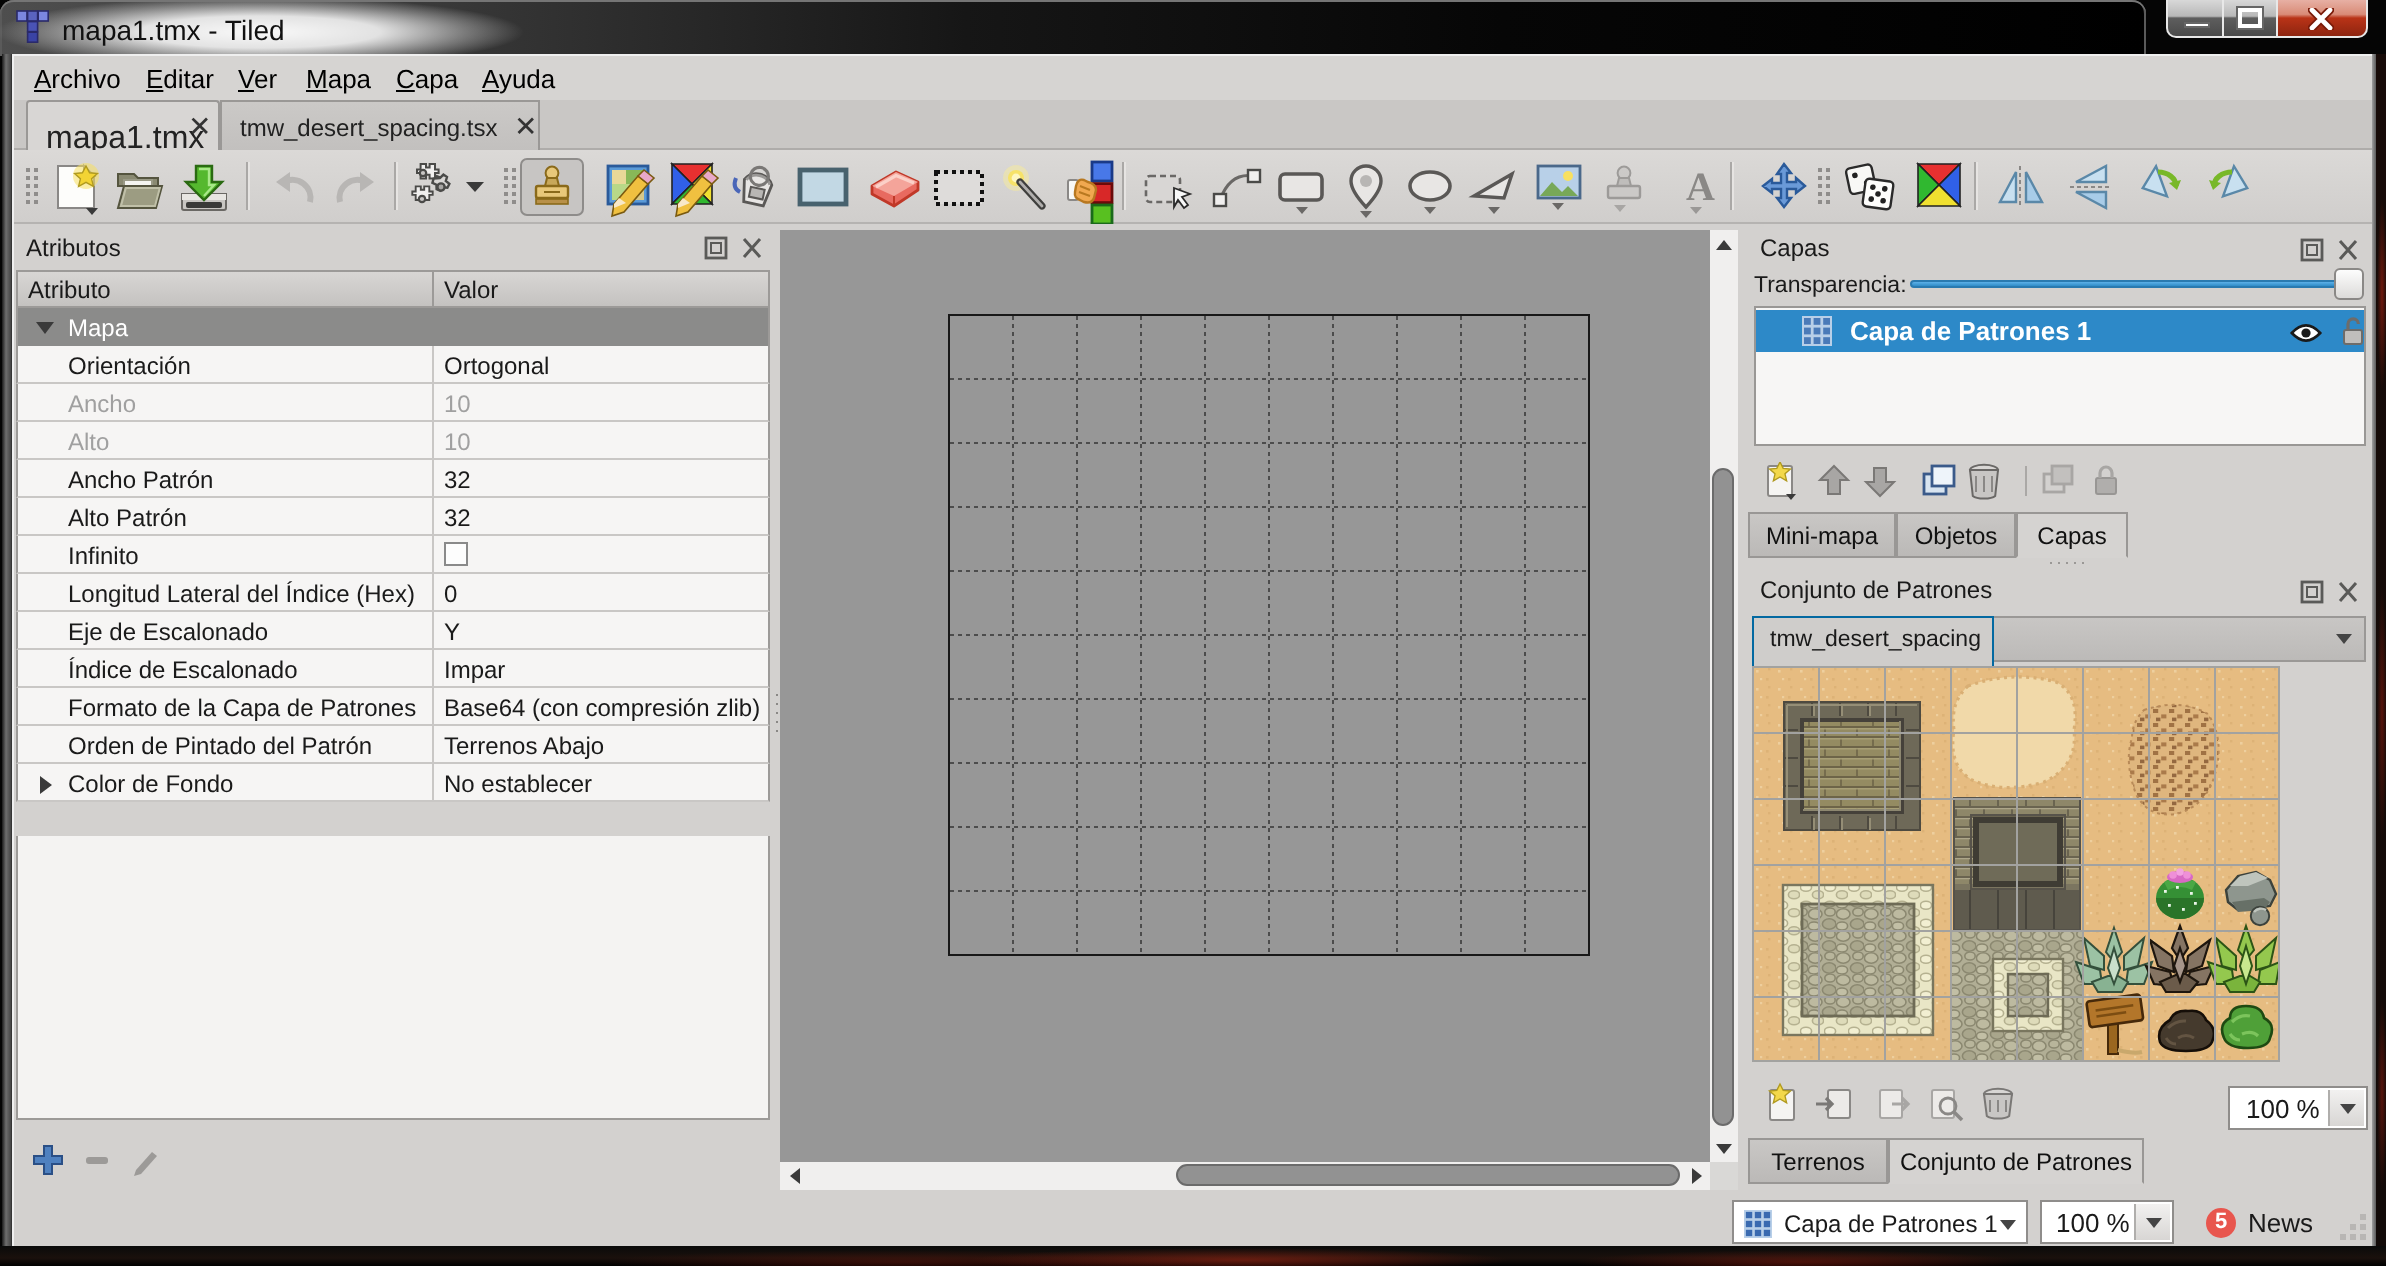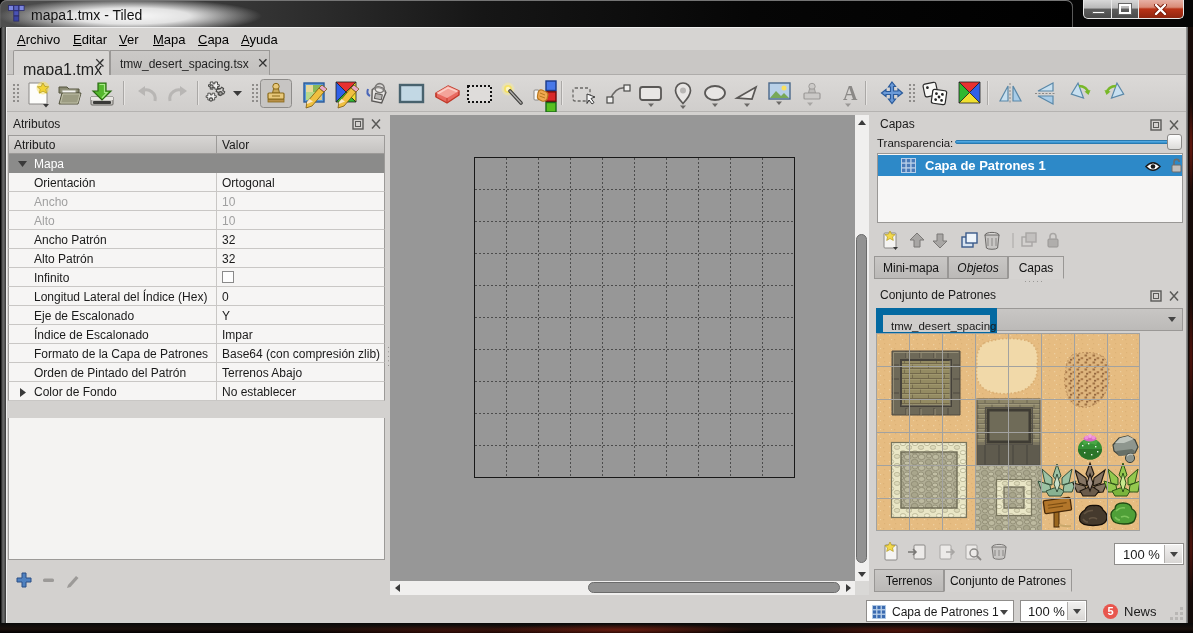--- a/index.html
+++ b/index.html
@@ -580,27 +580,27 @@
       </g>
       <rect x="132.5" y="2" width="1" height="15" fill="#aaa8a6"></rect>
       <rect x="142" y="6" width="10" height="9" fill="none" stroke="#a8a6a4" stroke-width="1.4"></rect>
       <rect x="146" y="2" width="10" height="9" fill="#c2c0be" stroke="#a8a6a4" stroke-width="1.4"></rect>
       <rect x="168" y="8" width="10" height="8" rx="1" fill="#b0aeac" stroke="#989694"></rect>
       <path d="M170 8 V5.5 a3 3 0 0 1 6 0 V8" fill="none" stroke="#a8a6a4" stroke-width="1.6"></path>
     </g>
   </svg>
 
   <div class="rtab off" style="left:874px;top:256px;width:74px;">Mini-mapa</div>
-  <div class="rtab off" style="left:948px;top:256px;width:60px;font-style:italic;">Objetos</div>
+  <div class="rtab off" style="left:948px;top:256px;width:60px;">Objetos</div>
   <div class="rtab on" style="left:1008px;top:256px;width:56px;">Capas</div>
   <div class="abs" style="left:1024px;top:280px;width:20px;height:3px;background-image:radial-gradient(circle 1px at 1.5px 1.5px,#9a9896 60%,transparent 65%);background-size:4px 3px;"></div>
 
   <div class="docktitle" style="left:880px;top:288px">Conjunto de Patrones</div>
   <div class="abs" style="left:876px;top:308px;width:307px;height:23px;background:linear-gradient(#c8c6c4,#bcbab8);border:1px solid #9a9896;"></div>
-  <div class="abs" style="left:876px;top:308px;width:121px;height:31px;background:#cfcdcb;border:7px solid #0369a1;font-size:11.5px;">
+  <div class="abs" style="left:876px;top:308px;width:121px;height:31px;background:#cfcdcb;border:1px solid #0369a1;font-size:11.5px;">
       <span style="position:absolute;left:8px;top:5px">tmw_desert_spacing</span>
     </div>
   <div class="abs" style="left:1168px;top:317px;">
       <div class="darr"></div>
     </div>
 
   <div id="tileset-holder" class="abs" style="left:876px;top:333px;width:264px;height:198px;">
   <svg width="264" height="198" viewBox="0 0 264 198">
     <defs>
       <pattern id="sand" width="11" height="9" patternUnits="userSpaceOnUse">

